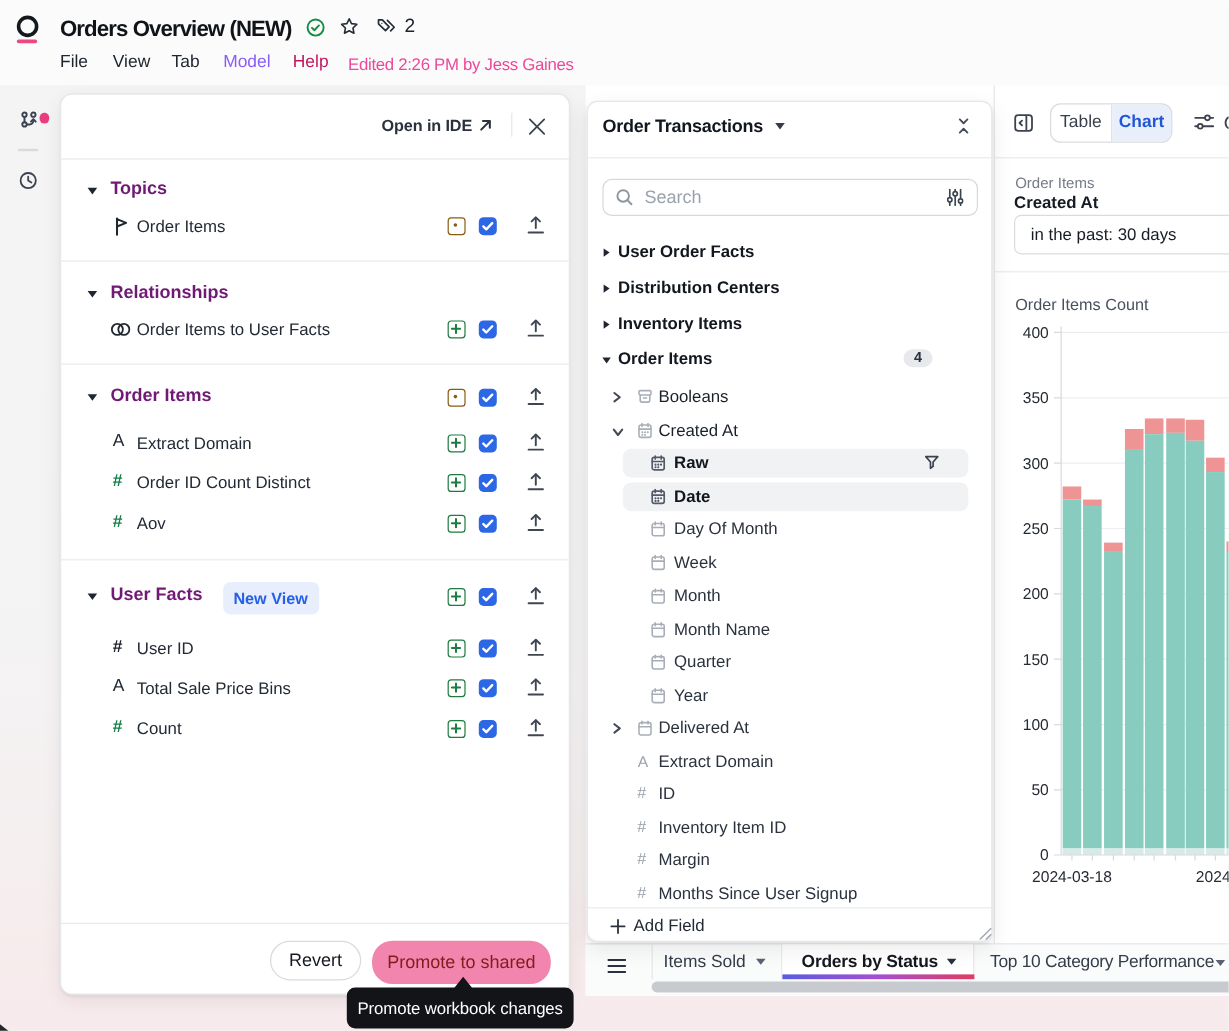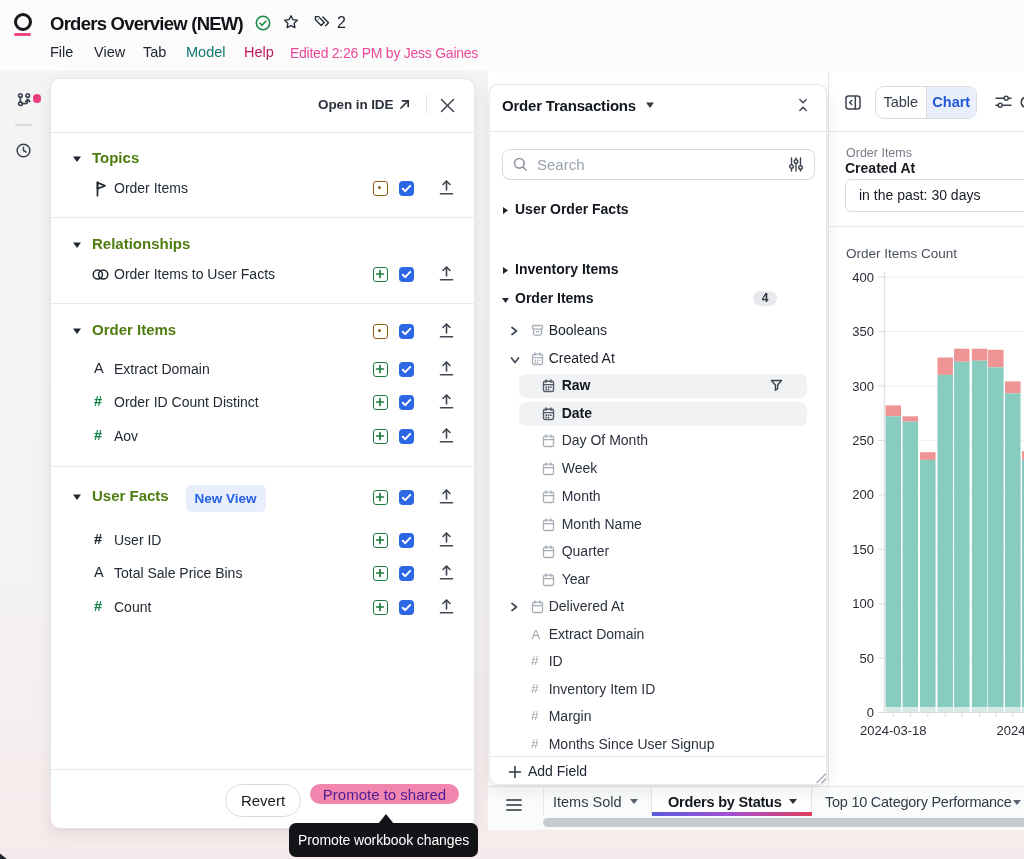--- a/index.html
+++ b/index.html
@@ -8,21 +8,21 @@
 background:linear-gradient(180deg,#fafafa 0px,#f5f4f5 70px,#f4f3f4 540px,#f5eeee 740px,#f7ebec 810px,#f7eaec 859px);}
 .abs{position:absolute}
 .panel{position:absolute;background:#fff;border:1px solid #e6e7ea;border-radius:10px;box-shadow:0 1px 2px rgba(20,20,30,.05),0 5px 16px rgba(20,20,30,.07)}
 .hdiv{position:absolute;height:1px;background:#e8eaec;left:0;right:0}
 svg{display:block}
 .row{position:absolute;left:0;right:0;height:26px;display:flex;align-items:center}
 .g{color:#17814a}
 .cbx{position:absolute;width:15px;height:15px;border-radius:4px;background:#2c67e6}
 .sqa{position:absolute;width:15px;height:15px;border-radius:3px;border:1.8px solid #8a5c12;background:#fff}
 .sqg{position:absolute;width:15px;height:15px;border-radius:3px;border:1.8px solid #1d7c3f;background:#fff}
-.shead{position:absolute;font-size:15px;font-weight:700;color:#4d7c0f}
+.shead{position:absolute;font-size:15px;font-weight:700;color:#701a75}
 .rowtxt{font-size:14px;color:#222a35}
 </style>
 </head>
 <body>
 
 <div class="abs" style="left:0;top:0;width:1024px;height:71px;background:#fbfbfb"></div>
 
 <div class="abs" style="left:14px;top:13px;width:18px;height:18px;border:3.2px solid #15181d;border-radius:50%"></div>
 <div class="abs" style="left:14px;top:32.5px;width:17px;height:3.2px;background:#ef4880;border-radius:2px"></div>
 <div class="abs" style="left:50px;top:12.5px;font-size:18.5px;font-weight:700;letter-spacing:-0.75px;color:#101318">Orders Overview (NEW)</div>
@@ -38,21 +38,21 @@
 
 <svg class="abs" style="left:314px;top:15px" width="17" height="16" viewBox="0 0 24 22" fill="none" stroke="#262d38" stroke-width="2" stroke-linejoin="round">
     <path d="M2 6.5V2h4.5l8 8.2-4.3 4.4L2 6.5z"></path>
     <circle cx="6" cy="6" r="0.8" fill="#262d38" stroke="none"></circle>
     <path d="M12.5 2.6l8 8-4.2 4.3" stroke-linecap="round"></path>
   </svg>
 <div class="abs" style="left:337px;top:14px;font-size:16px;color:#1c222b">2</div>
 <div class="abs" style="left:50px;top:44px;font-size:14.5px;color:#20262f">File</div>
 <div class="abs" style="left:94px;top:44px;font-size:14.5px;color:#20262f">View</div>
 <div class="abs" style="left:143px;top:44px;font-size:14.5px;color:#20262f">Tab</div>
-<div class="abs" style="left:186px;top:44px;font-size:14.5px;color:#0f766e">Model</div>
+<div class="abs" style="left:186px;top:44px;font-size:14.5px;color:#8b5cf6">Model</div>
 <div class="abs" style="left:244px;top:44px;font-size:14.5px;color:#be185d">Help</div>
 <div class="abs" style="left:290px;top:44.5px;font-size:14px;letter-spacing:-0.25px;color:#ec4899">Edited 2:26 PM by Jess Gaines</div>
 
 <svg class="abs" style="left:15px;top:90px" width="18" height="18" viewBox="0 0 20 20" fill="none" stroke="#3a4150" stroke-width="1.8" stroke-linecap="round">
     <circle cx="6" cy="6.2" r="2"></circle>
     <circle cx="6" cy="15.2" r="2"></circle>
     <circle cx="14.2" cy="6.2" r="2"></circle>
     <path d="M6 8.2v5"></path>
     <path d="M8.2 15.2h2.6a3.4 3.4 0 0 0 3.4-3.4v-.6"></path>
     <path d="M12 12.6l2.2-2.3 2.2 2.3" stroke-linejoin="round"></path>
@@ -280,21 +280,21 @@
       </div>
     <svg class="abs" style="left:388px;top:3px" width="15" height="17" viewBox="0 0 15 17" fill="none" stroke="#3f4651" stroke-width="1.6" stroke-linecap="round" stroke-linejoin="round">
         <path d="M7.5 11V2.4"></path>
         <path d="M4 5.5l3.5-3.4L11 5.5"></path>
         <path d="M1.5 14.7h12"></path>
       </svg>
   </div>
 
   <div class="hdiv" style="top:690px"></div>
   <div class="abs" style="left:174px;top:705px;width:76px;height:33px;border:1px solid #d7dadd;border-radius:17px;background:#fff;display:flex;align-items:center;justify-content:center;font-size:15px;color:#14181f">Revert</div>
-  <div class="abs" style="left:259px;top:705px;width:149px;height:20px;border-radius:17px;background:#f285ad;display:flex;align-items:center;justify-content:center;font-size:15px;font-weight:500;color:#4c1d95">Promote to shared</div>
+  <div class="abs" style="left:259px;top:705px;width:149px;height:36px;border-radius:17px;background:#f285ad;display:flex;align-items:center;justify-content:center;font-size:15px;font-weight:500;color:#7f1d1d">Promote to shared</div>
 </div>
 
 <div class="abs" style="left:488px;top:71px;width:536px;height:759px;background:#fff"></div>
 <div class="abs" style="left:828px;top:71px;width:1px;height:715px;background:#e4e6e9"></div>
 
 <svg class="abs" style="left:845px;top:95px" width="16" height="15" viewBox="0 0 16 15" fill="none" stroke="#3c434e" stroke-width="1.5" stroke-linejoin="round">
     <rect x="1" y="1" width="14" height="13" rx="2.5"></rect>
     <path d="M10.3 1v13"></path>
     <path d="M6.7 5.5L4.6 7.5l2.1 2" stroke-linecap="round"></path>
   </svg>
@@ -470,20 +470,26 @@
       <circle cx="7" cy="4.5" r="1.8" fill="#fff"></circle>
       <circle cx="11.5" cy="10.5" r="1.8" fill="#fff"></circle>
     </svg>
 
   <div class="mrow" style="top:112.3px">
       <svg class="abs" style="left:12px;top:9px" width="7" height="9" viewBox="0 0 7 9">
         <path d="M1 1l5 3.5L1 8z" fill="#20262f"></path>
       </svg>
       <div class="l0t">User Order Facts</div>
     </div>
+  <div class="mrow" style="top:141.9px">
+      <svg class="abs" style="left:12px;top:9px" width="7" height="9" viewBox="0 0 7 9">
+        <path d="M1 1l5 3.5L1 8z" fill="#20262f"></path>
+      </svg>
+      <div class="l0t">Distribution Centers</div>
+    </div>
   <div class="mrow" style="top:171.5px">
       <svg class="abs" style="left:12px;top:9px" width="7" height="9" viewBox="0 0 7 9">
         <path d="M1 1l5 3.5L1 8z" fill="#20262f"></path>
       </svg>
       <div class="l0t">Inventory Items</div>
     </div>
   <div class="mrow" style="top:201px">
       <svg class="abs" style="left:11px;top:11px" width="9" height="7" viewBox="0 0 9 7">
         <path d="M1 1h7L4.5 6z" fill="#20262f"></path>
       </svg>

